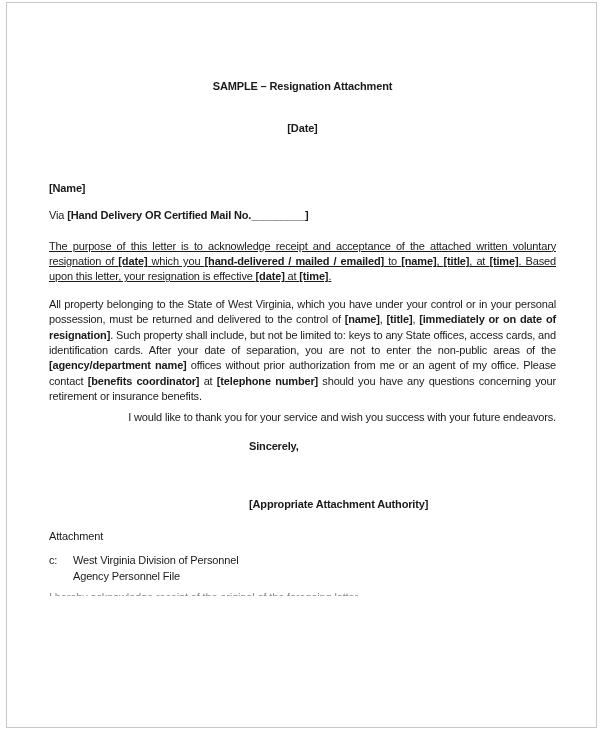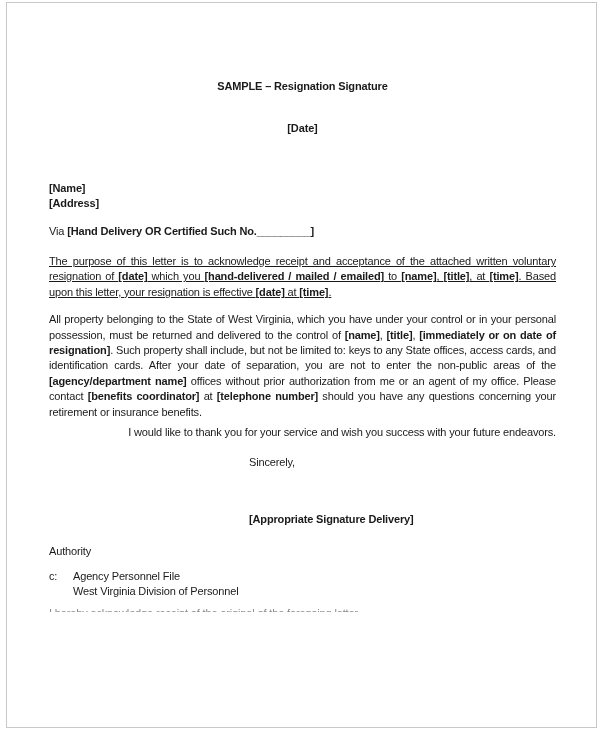--- a/index.html
+++ b/index.html
@@ -41,69 +41,68 @@
   .just { text-align: justify; }
 
   .title        { margin-top: 76px !important; }
   .date-line    { margin-top: 27px !important; }
   .addr-block   { margin-top: 44px !important; }
   .via-line     { margin-top: 12px !important; }
   .salutation   { margin-top: 14px !important; }
   .para-1       { margin-top: 15px !important; text-decoration: underline; }
   .para-2       { margin-top: 12px !important; }
   .para-3       { margin-top: 5px  !important; text-align: right; }
-  .closing      { margin-top: 14px !important; margin-left: 200px !important; }
+  .closing      { margin-top: 14px !important; margin-left: 200px !important; font-weight: bold; }
   .signature    { margin-top: 42px !important; margin-left: 200px !important; }
   .attachment   { margin-top: 17px !important; }
   .cc-block     { margin-top: 9px; display: flex; }
   .cc-label     { width: 24px; flex: 0 0 24px; }
   .optional     { margin-top: 14px !important; }
   .clipped-wrap {
     margin-top: 6px;
     height: 6px;
     overflow: hidden;
   }
   .clipped-wrap p { color: #8a8a8a; }
 </style>
 </head>
 <body>
 
 <div class="page">
   <div class="frame">
     <div class="content">
 
-      <p class="title center bold">SAMPLE – Resignation Signature</p>
+      <p class="title center bold">SAMPLE – Resignation Attachment</p>
 
       <p class="date-line center bold">[Date]</p>
 
       <div class="addr-block">
         <p class="bold">[Name]</p>
-        <p class="bold">[Address]</p>
       </div>
 
-      <p class="via-line"><span>Via </span><span class="b">[Hand Delivery OR Certified Such No._________]</span></p>
+      <p class="via-line"><span>Via </span><span class="b">[Hand Delivery OR Certified Mail No._________]</span></p>
 
 
       <p class="para-1 just"><span>The purpose of this letter is to acknowledge receipt and acceptance of the attached written voluntary resignation of </span><span class="b">[date]</span><span> which you </span><span class="b">[hand-delivered / mailed / emailed]</span><span> to </span><span class="b">[name]</span><span>, </span><span class="b">[title]</span><span>, at </span><span class="b">[time]</span><span>.  Based upon this letter, your resignation is effective </span><span class="b">[date]</span><span> at </span><span class="b">[time]</span><span>.</span></p>
 
       <p class="para-2 just"><span>All property belonging to the State of West Virginia, which you have under your control or in your personal possession, must be returned and delivered to the control of </span><span class="b">[name]</span><span>, </span><span class="b">[title]</span><span>, </span><span class="b">[immediately or on date of resignation]</span><span>.  Such property shall include, but not be limited to: keys to any State offices, access cards, and identification cards.  After your date of separation, you are not to enter the non-public areas of the </span><span class="b">[agency/department name]</span><span> offices without prior authorization from me or an agent of my office.  Please contact </span><span class="b">[benefits coordinator]</span><span> at </span><span class="b">[telephone number]</span><span> should you have any questions concerning your retirement or insurance benefits.</span></p>
 
       <p class="para-3"><span>I would like to thank you for your service and wish you success with your future endeavors.</span></p>
 
       <p class="closing">Sincerely,</p>
 
-      <p class="signature bold">[Appropriate Signature Delivery]</p>
+      <p class="signature bold">[Appropriate Attachment Authority]</p>
 
-      <p class="attachment">Authority</p>
+      <p class="attachment">Attachment</p>
 
       <div class="cc-block">
         <span class="cc-label">c:</span>
         <span class="cc-lines">
+          <p>West Virginia Division of Personnel</p>
           <p>Agency Personnel File</p>
-          <p>West Virginia Division of Personnel</p>
         </span>
       </div>
 
 
       <div class="clipped-wrap">
         <p>I hereby acknowledge receipt of the original of the foregoing letter.</p>
       </div>
 
     </div>
   </div>

